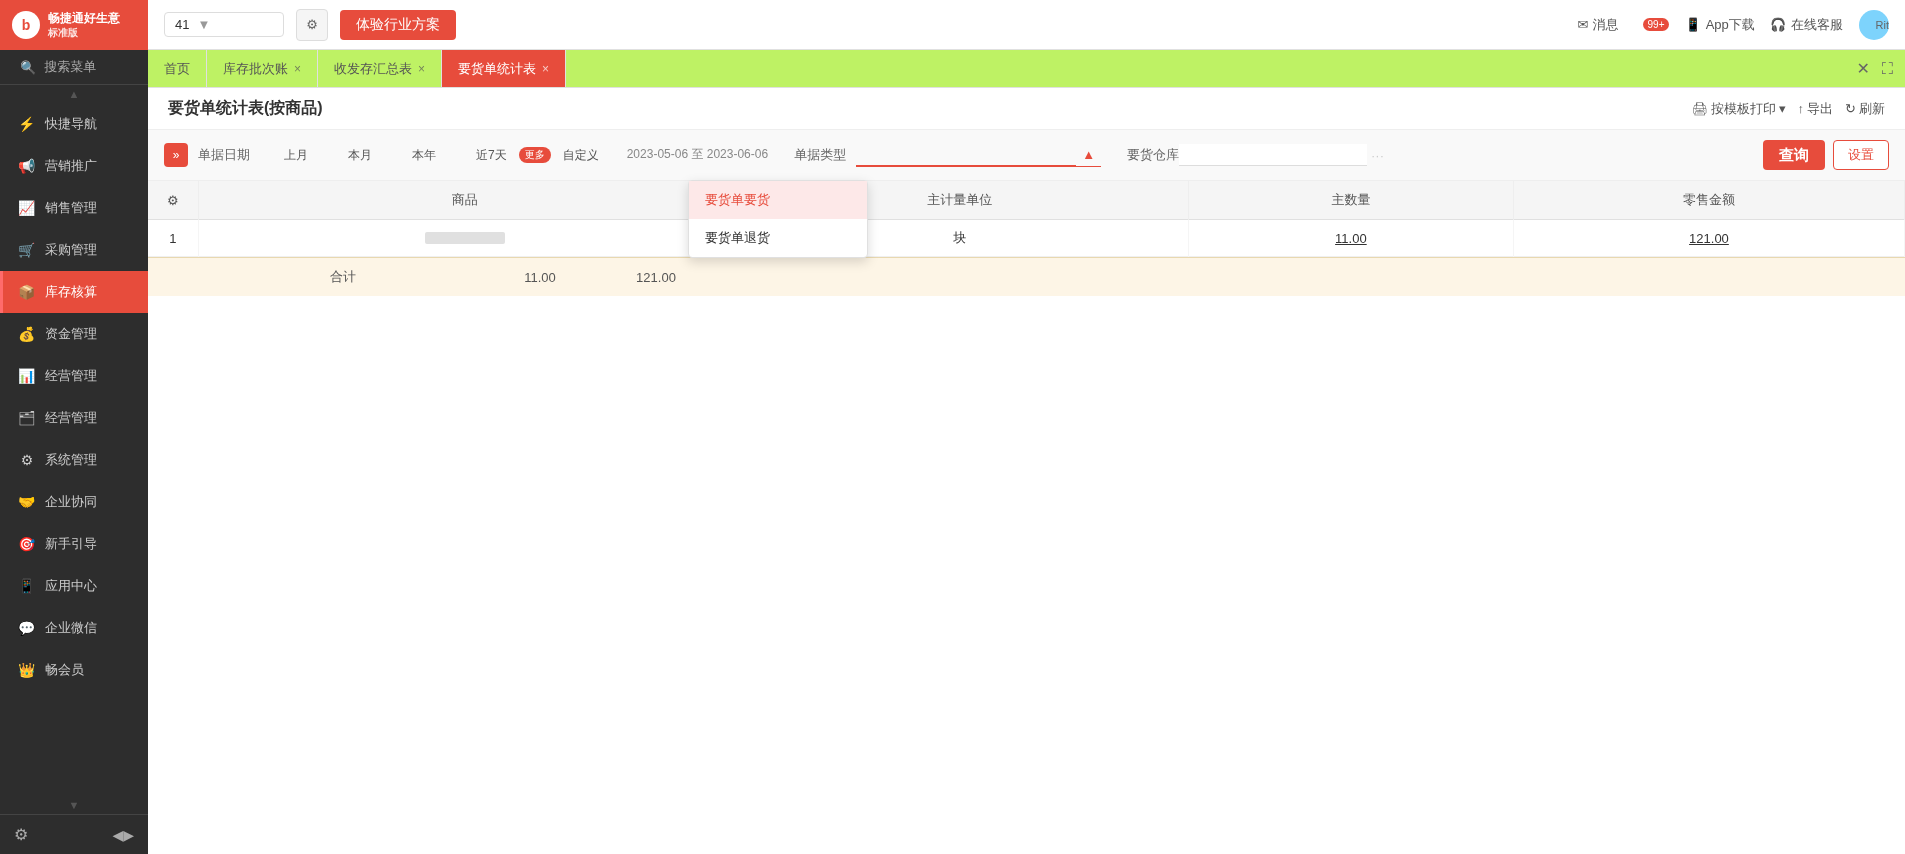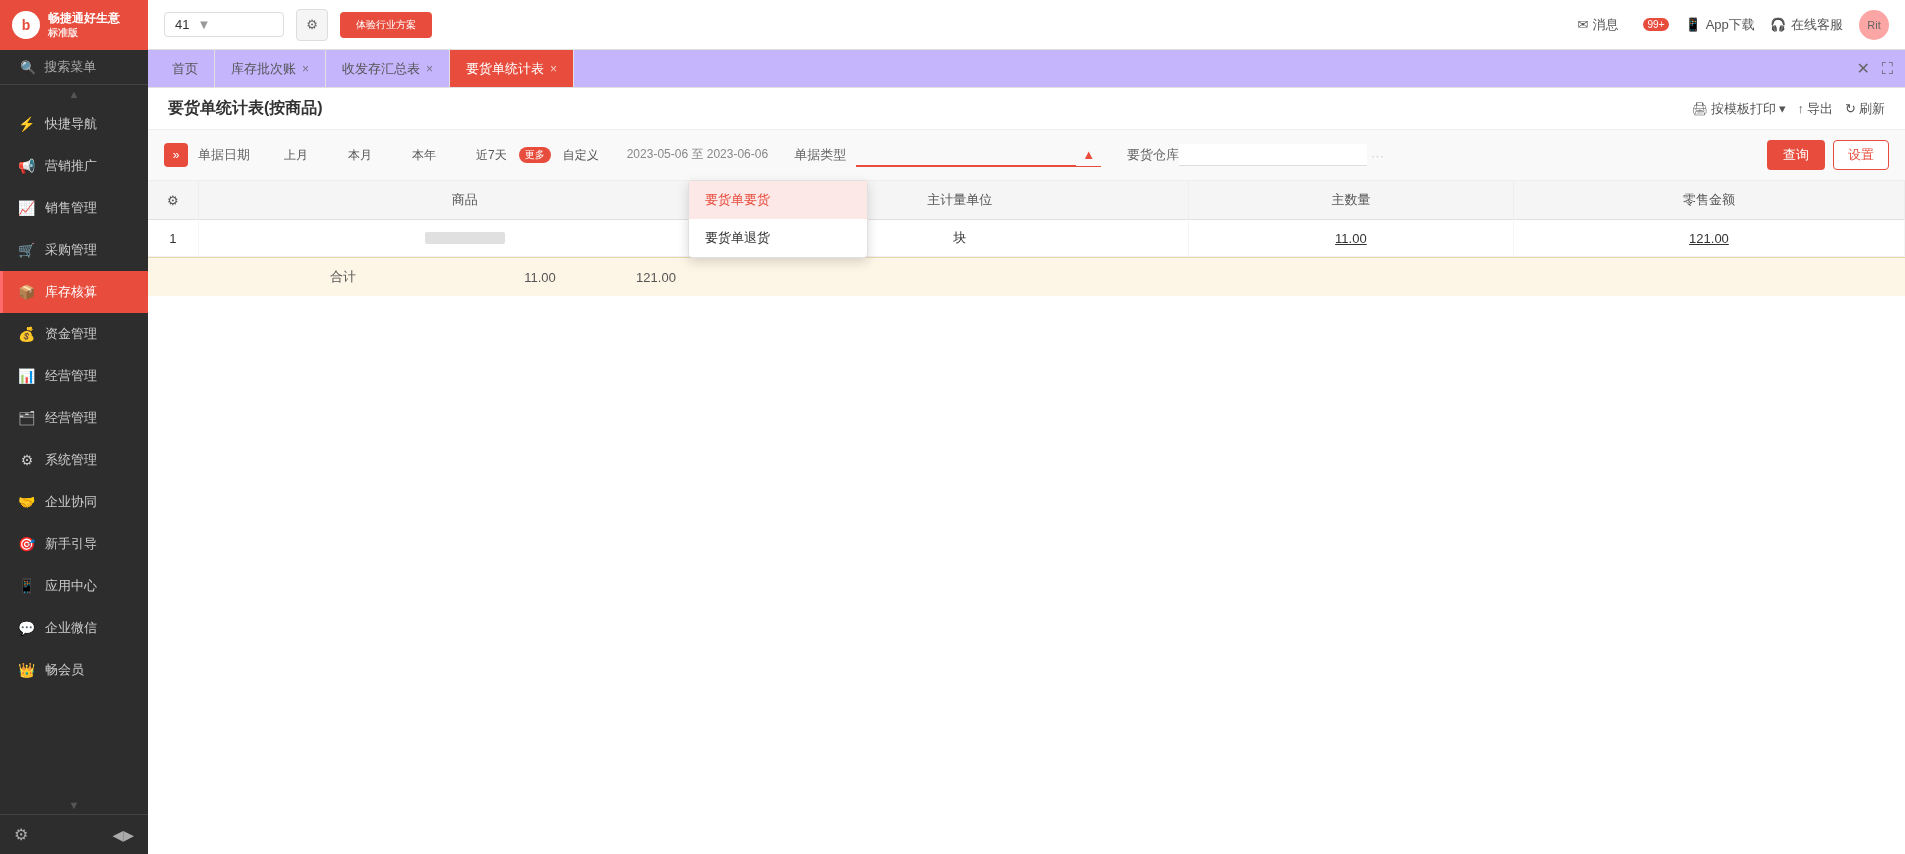--- a/index.html
+++ b/index.html
@@ -115,21 +115,21 @@
       border-radius: 4px;
       display: flex; align-items: center; justify-content: center;
       cursor: pointer;
       color: #666;
     }
     .trial-btn {
       background: #e74c3c;
       color: white;
       padding: 6px 16px;
       border-radius: 4px;
-      font-size: 10px;
+      font-size: 14px;
       cursor: pointer;
       border: none;
     }
     .topbar-right {
       display: flex;
       align-items: center;
       gap: 16px;
       color: #555;
       font-size: 13px;
     }
@@ -142,32 +142,32 @@
     .badge {
       background: #e74c3c;
       color: white;
       border-radius: 10px;
       padding: 1px 5px;
       font-size: 10px;
       margin-left: 20px;
     }
     .avatar {
       width: 30px; height: 30px;
-      background: #fca5a5;
+      background: #7dd3fc;
       border-radius: 50%;
-      display: flex; align-items: center; justify-content: center;
+      display: flex; align-items: center; justify-content: flex-end;
       overflow: hidden;
     }
 
     
     .tabs-bar {
-      background: #c4b5fd;
-      display: flex;
-      align-items: center;
-      padding: 0 0 0 8px;
+      background: #bef264;
+      display: flex;
+      align-items: center;
+      padding: 0 0 0 0;
       border-bottom: 1px solid #e0e0e0;
       font-size: 13px;
       height: 38px;
       overflow: hidden;
     }
     .tab {
       display: flex;
       align-items: center;
       padding: 0 16px;
       height: 38px;
@@ -303,21 +303,22 @@
     .filter-warehouse { display: flex; align-items: center; font-size: 13px; color: #666; margin-left: 16px; }
     .filter-warehouse-input { min-width: 120px; border: none; border-bottom: 1px solid #ddd; outline: none; padding: 3px 6px; font-size: 13px; }
     .filter-actions { margin-left: auto; display: flex; gap: 8px; }
     .btn-query {
       background: #e74c3c;
       color: white;
       padding: 5px 16px;
       border: none;
       border-radius: 4px;
       cursor: pointer;
-      font-size: 13px;
+      font-size: 15px;
+      font-weight: bold;
     }
     .btn-settings {
       background: white;
       color: #e74c3c;
       padding: 5px 14px;
       border: 1px solid #e74c3c;
       border-radius: 4px;
       cursor: pointer;
       font-size: 13px;
     }

